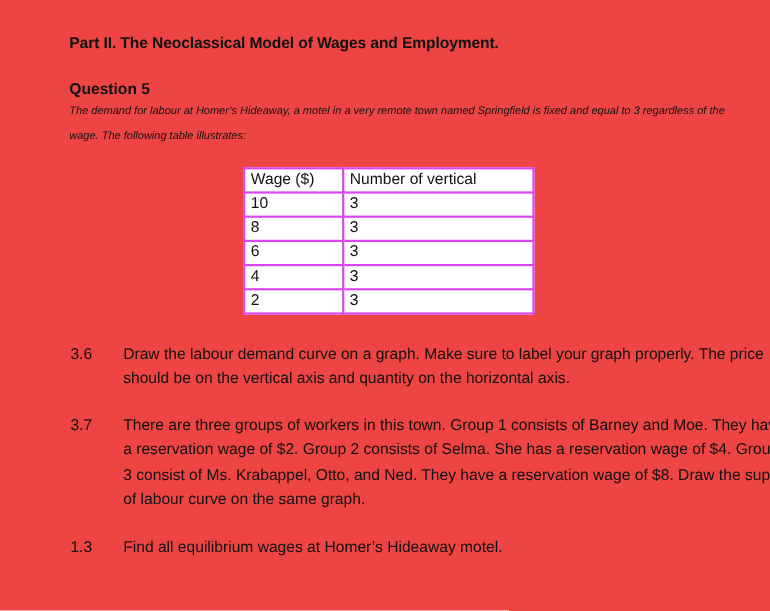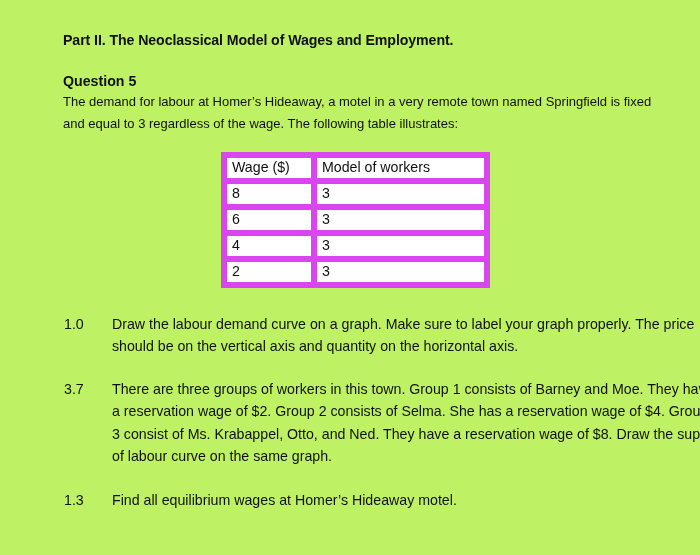--- a/index.html
+++ b/index.html
@@ -15,21 +15,21 @@
     color: #111111;
     overflow: hidden;
     -webkit-font-smoothing: none;
   }
   .page {
     position: absolute;
     left: 0;
     top: 0;
     width: 700px;
     height: 555px;
-    background: #bef264;
+    background: #ef4444;
   }
   .content {
     position: absolute;
     left: 63px;
     top: 30px;
     width: 610px;
   }
 
   .part-heading {
     font-size: 14.2px;
@@ -44,41 +44,42 @@
   .question-heading {
     font-size: 14.2px;
     font-weight: bold;
     line-height: 20px;
     margin: 0;
     padding: 0;
     margin-top: 21px;
   }
 
   .intro-para {
-    font-size: 13px;
+    font-size: 10px;
     line-height: 22.3px;
     margin: 0;
     padding: 0;
     width: 600px;
+    font-style: italic;
   }
 
   
   .table-wrap {
     margin-top: 16px;
     margin-left: 158px;
   }
   table.wage-table {
     border-collapse: collapse;
     table-layout: fixed;
     width: 263px;
     background: #ffffff;
   }
   table.wage-table th,
   table.wage-table td {
-    border: 6px solid #d946ef;
+    border: 2px solid #d946ef;
     font-size: 14.2px;
     font-weight: normal;
     text-align: left;
     padding: 0px 0px 1px 5px;
     height: 19px;
     line-height: 19px;
     color: #111111;
     vertical-align: middle;
     overflow: hidden;
     white-space: nowrap;
@@ -124,24 +125,28 @@
 
     <div class="table-wrap">
       <table class="wage-table">
         <colgroup>
           <col class="c1">
           <col class="c2">
         </colgroup>
         <thead>
           <tr>
             <th>Wage ($)</th>
-            <th>Model of workers</th>
+            <th>Number of vertical</th>
           </tr>
         </thead>
         <tbody>
+          <tr>
+            <td>10</td>
+            <td>3</td>
+          </tr>
           <tr>
             <td>8</td>
             <td>3</td>
           </tr>
           <tr>
             <td>6</td>
             <td>3</td>
           </tr>
           <tr>
             <td>4</td>
@@ -149,21 +154,21 @@
           </tr>
           <tr>
             <td>2</td>
             <td>3</td>
           </tr>
         </tbody>
       </table>
     </div>
 
     <div class="item" id="item-21">
-      <span class="num">1.0</span>
+      <span class="num">3.6</span>
       <span class="body">Draw the labour demand curve on a graph. Make sure to label your graph properly. The price should be on the vertical axis and quantity on the horizontal axis.</span>
     </div>
 
     <div class="item" id="item-22">
       <span class="num">3.7</span>
       <span class="body">There are three groups of workers in this town. Group 1 consists of Barney and Moe. They have a reservation wage of $2. Group 2 consists of Selma. She has a reservation wage of $4. Group 3 consist of Ms. Krabappel, Otto, and Ned. They have a reservation wage of $8. Draw the supply of labour curve on the same graph.</span>
     </div>
 
     <div class="item" id="item-23">
       <span class="num">1.3</span>

